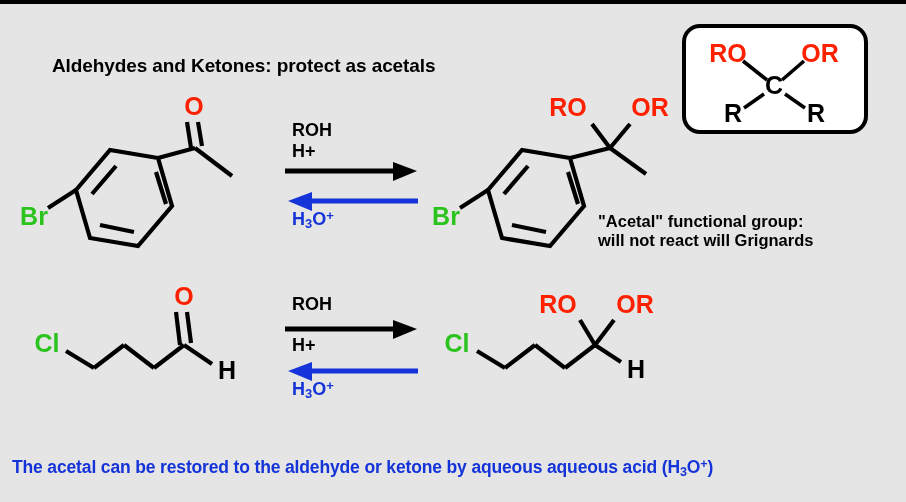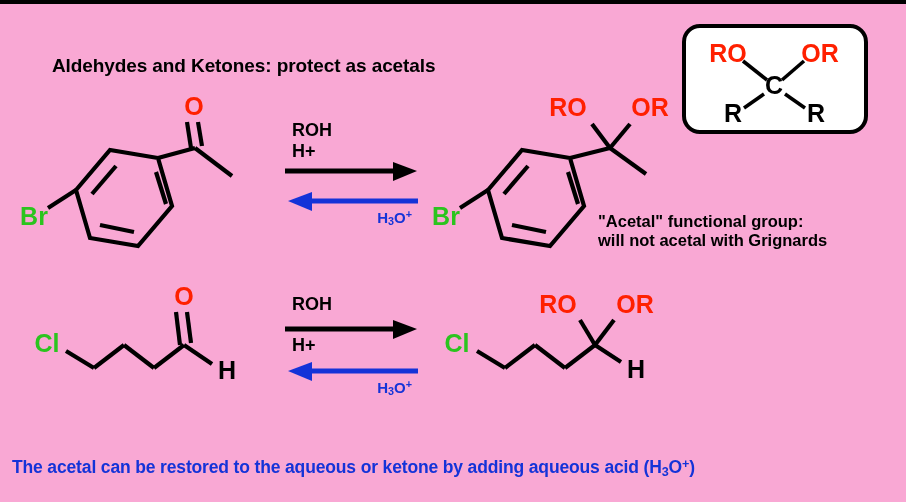--- a/index.html
+++ b/index.html
@@ -8,21 +8,21 @@
     background: #ffffff;
   }
   body {
     font-family: "Liberation Sans", sans-serif;
     -webkit-font-smoothing: antialiased;
   }
   #page {
     position: relative;
     width: 906px;
     height: 502px;
-    background: #f9a8d4;
+    background: #e5e5e5;
     overflow: hidden;
   }
   .topbar {
     position: absolute;
     left: 0; top: 0;
     width: 906px;
     height: 4px;
     background: #000000;
   }
   .abs { position: absolute; }
@@ -61,25 +61,25 @@
 
   
   .reagent {
     font-size: 18px;
     font-weight: bold;
     color: #000000;
     white-space: nowrap;
     text-align: left;
   }
   .reagent-blue {
-    font-size: 15px;
+    font-size: 18px;
     font-weight: bold;
     color: #1433d8;
     white-space: nowrap;
-    text-align: right;
+    text-align: left;
   }
   .reagent-blue sub { font-size: 0.72em; vertical-align: -0.22em; }
   .reagent-blue sup { font-size: 0.72em; vertical-align: 0.42em; }
 
   svg { display: block; overflow: visible; }
   .bond { stroke: #000000; stroke-width: 4.2; stroke-linecap: butt; fill: none; }
   .bond-thin { stroke: #000000; stroke-width: 3.6; stroke-linecap: butt; fill: none; }
   .atom {
     font-family: "Liberation Sans", sans-serif;
     font-size: 25px;
@@ -180,21 +180,21 @@
       <line class="bond" x1="178" y1="40" x2="160" y2="16"></line>
       <line class="bond" x1="178" y1="40" x2="198" y2="16"></line>
       <line class="bond" x1="178" y1="40" x2="214" y2="66"></line>
       <text class="atom atom-R" x="136" y="1">RO</text>
       <text class="atom atom-R" x="218" y="1">OR</text>
     </svg>
   </div>
 
   <div class="abs note">
     <div>"Acetal" functional group:</div>
-    <div>will not acetal with Grignards</div>
+    <div>will not react will Grignards</div>
   </div>
 
   <div class="abs" style="left:24px; top:288px;">
     <svg width="250" height="110" viewBox="0 0 250 110">
       <text class="atom atom-X" x="23" y="57">Cl</text>
       <line class="bond" x1="42" y1="63" x2="70" y2="80"></line>
       <line class="bond" x1="70" y1="80" x2="100" y2="57"></line>
       <line class="bond" x1="100" y1="57" x2="130" y2="80"></line>
       <line class="bond" x1="130" y1="80" x2="160" y2="57"></line>
 
@@ -236,15 +236,15 @@
       <line class="bond" x1="133" y1="80" x2="163" y2="57"></line>
       <line class="bond" x1="163" y1="57" x2="148" y2="32"></line>
       <line class="bond" x1="163" y1="57" x2="182" y2="32"></line>
       <line class="bond" x1="163" y1="57" x2="189" y2="74"></line>
       <text class="atom atom-R" x="126" y="18">RO</text>
       <text class="atom atom-R" x="203" y="18">OR</text>
       <text class="atom atom-H" x="204" y="83">H</text>
     </svg>
   </div>
 
-  <div class="abs caption"><span>The acetal can be restored to the aqueous or ketone by adding aqueous acid (H</span><sub>3</sub><span>O</span><sup>+</sup><span>)</span></div>
+  <div class="abs caption"><span>The acetal can be restored to the aldehyde or ketone by aqueous aqueous acid (H</span><sub>3</sub><span>O</span><sup>+</sup><span>)</span></div>
 
 </div>
 
 </body></html>

